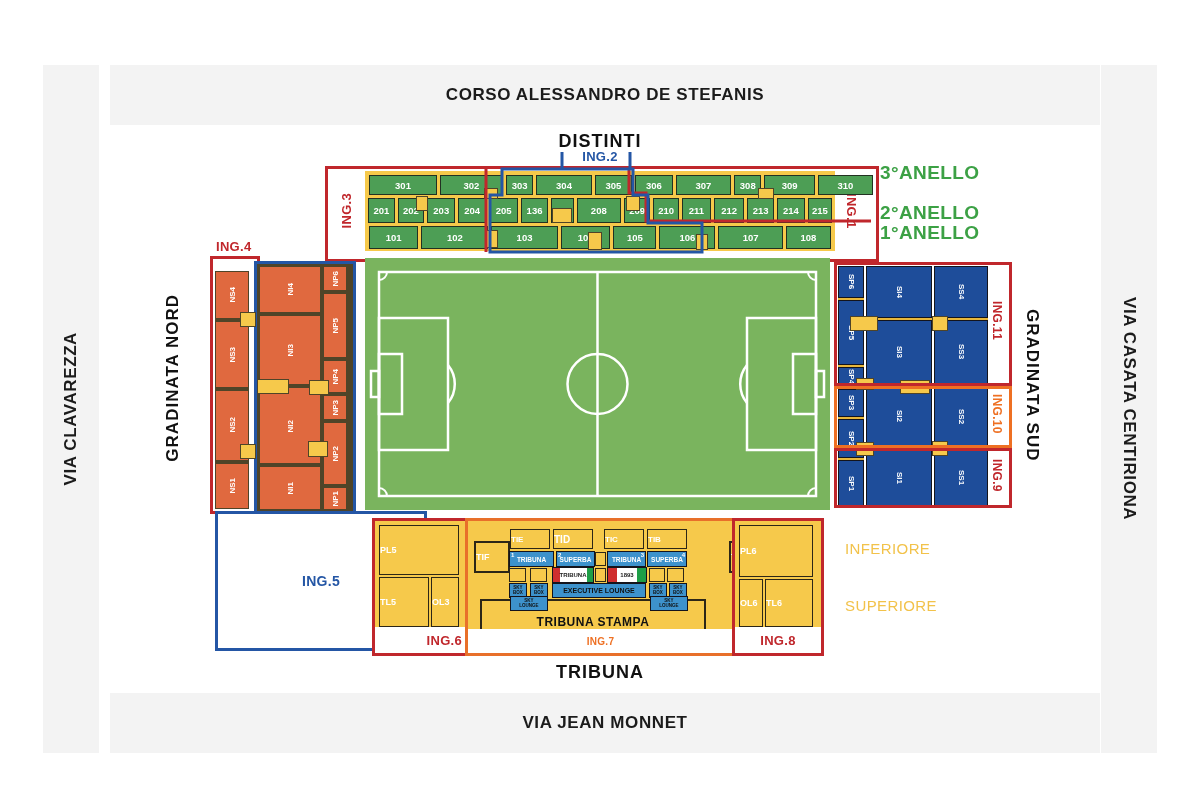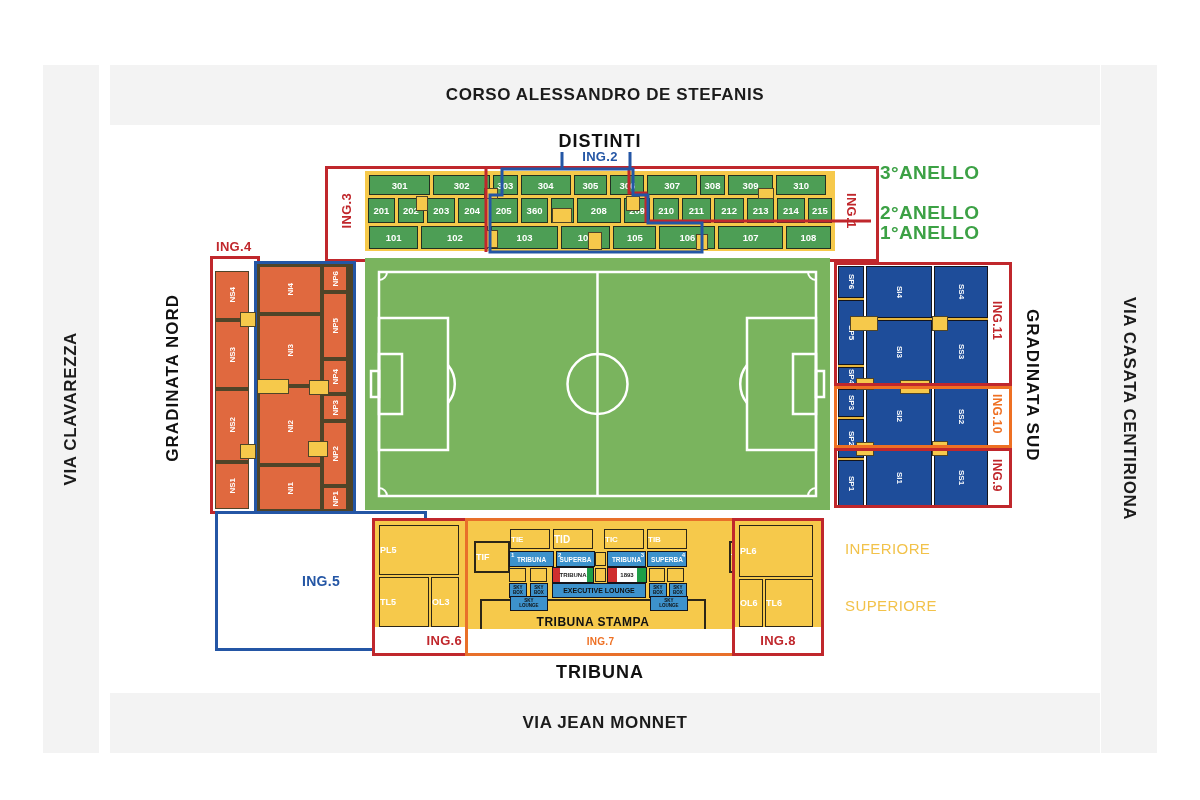--- a/index.html
+++ b/index.html
@@ -51,39 +51,39 @@
   <div class="abs blue ing" style="left:545px;top:149px;width:110px;text-align:center;">ING.2</div>
 
   <div class="abs" style="left:325px;top:166px;width:548px;height:90px;border:3px solid #c0272c;background:#fff;">
     <div class="abs fc" style="left:2px;top:2px;width:33px;height:80px;">
         <span class="red ing vu">ING.3</span>
       </div>
     <div class="abs fc" style="left:507px;top:2px;width:33px;height:80px;">
         <span class="red ing vd">ING.1</span>
       </div>
     <div class="abs" style="left:37px;top:2px;width:470px;height:80px;background:#f6c94b;"></div>
-    <div class="row" style="left:41px;top:6px;width:457px;height:20px;">
+    <div class="row" style="left:41px;top:6px;width:504px;height:20px;">
       <div class="gblk" style="flex:2.6">301</div>
       <div class="gblk" style="flex:2.4">302</div>
       <div class="gblk" style="flex:1">303</div>
       <div class="gblk" style="flex:2.1">304</div>
       <div class="gblk" style="flex:1.4">305</div>
       <div class="gblk" style="flex:1.4">306</div>
       <div class="gblk" style="flex:2.1">307</div>
       <div class="gblk" style="flex:1">308</div>
       <div class="gblk" style="flex:1.9">309</div>
       <div class="gblk" style="flex:2.1">310</div>
     </div>
     <div class="row" style="left:40px;top:29px;width:464px;height:25px;">
       <div class="gblk" style="flex:1">201</div>
       <div class="gblk" style="flex:1">202</div>
       <div class="gblk" style="flex:1.05">203</div>
       <div class="gblk" style="flex:1.05">204</div>
       <div class="gblk" style="flex:1.1">205</div>
-      <div class="gblk" style="flex:1">360</div>
+      <div class="gblk" style="flex:1">136</div>
       <div class="gblk" style="flex:.85">207</div>
       <div class="gblk" style="flex:1.7">208</div>
       <div class="gblk" style="flex:1">209</div>
       <div class="gblk" style="flex:.95">210</div>
       <div class="gblk" style="flex:1.1">211</div>
       <div class="gblk" style="flex:1.15">212</div>
       <div class="gblk" style="flex:1">213</div>
       <div class="gblk" style="flex:1.05">214</div>
       <div class="gblk" style="flex:.9">215</div>
     </div>

